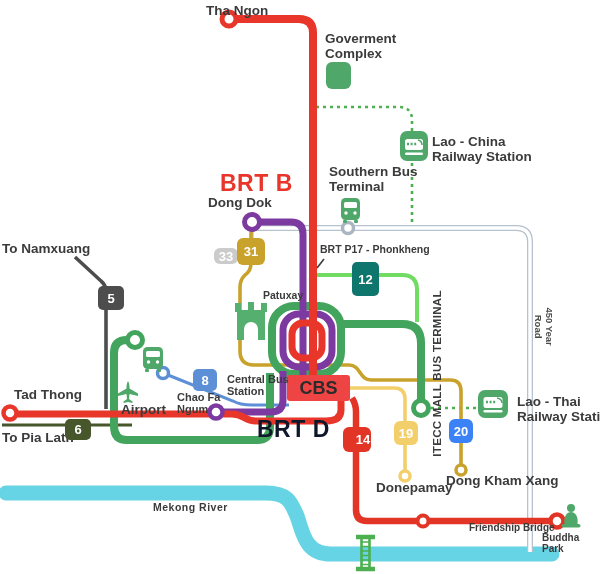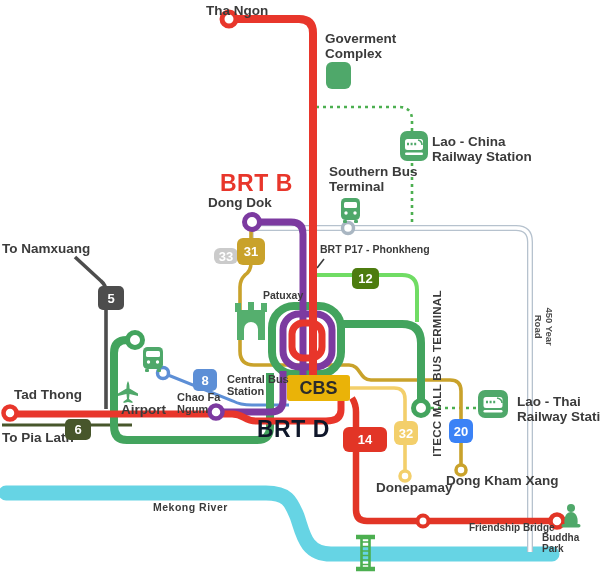--- a/index.html
+++ b/index.html
@@ -6,21 +6,21 @@
   #stage{position:relative;width:600px;height:574px;background:#ffffff;overflow:hidden;
          font-family:"Liberation Sans","DejaVu Sans",sans-serif;}
   #rails{position:absolute;left:0;top:0;}
   .lbl{position:absolute;font-weight:700;color:#3B3B3B;line-height:1.12;font-size:13.5px;}
   .sm{font-size:11px;}
   .tiny{font-size:10.5px;font-weight:800;margin-left:32px;}
   .route-name{font-size:23px;font-weight:800;letter-spacing:.5px;}
   .badge{position:absolute;display:flex;align-items:center;justify-content:center;
          color:#fff;font-weight:700;font-size:13px;border-radius:6px;}
   .vert{position:absolute;text-align:center;}
-  #cbs-box{position:absolute;left:287px;top:375px;width:63px;height:26px;background:#eab308;
+  #cbs-box{position:absolute;left:287px;top:375px;width:63px;height:26px;background:#ef4444;
            border-radius:3px;display:flex;align-items:center;justify-content:center;
            font-size:18px;font-weight:700;color:#2b2b2b;}
 </style>
 </head>
 <body>
 
 <div id="stage">
 
   <svg id="rails" width="600" height="574" viewBox="0 0 600 574">
 
@@ -164,20 +164,20 @@
   <div class="lbl vert" style="left:352px;top:367px;width:170px;font-size:11.5px;font-weight:800;transform:rotate(-90deg);letter-spacing:.3px;">ITECC MALL BUS TERMINAL</div>
   <div class="lbl vert" style="left:511px;top:316px;width:64px;font-size:9.5px;font-weight:600;color:#4a4a4a;transform:rotate(90deg);">450 Year Road</div>
 
   <div class="lbl route-name" style="left:220px;top:171px;color:#E8362B;">BRT B</div>
   <div class="lbl route-name" style="left:257px;top:417px;color:#0f172a;">BRT D</div>
   <div class="lbl" style="left:320px;top:244px;font-size:10.5px;font-weight:800;">BRT P17 - Phonkheng</div>
 
   <div class="badge" style="left:98px;top:286px;width:26px;height:24px;background:#4D4D4D;border-radius:5px;">5</div>
   <div class="badge" style="left:214px;top:248px;width:24px;height:16px;background:#CBCBCB;">33</div>
   <div class="badge" style="left:237px;top:238px;width:28px;height:27px;background:#C9A22B;">31</div>
-  <div class="badge" style="left:352px;top:268px;width:27px;height:21px;background:#4d7c0f;border-radius:5px;">12</div>
+  <div class="badge" style="left:352px;top:262px;width:27px;height:34px;background:#0f766e;border-radius:5px;">12</div>
   <div class="badge" style="left:193px;top:369px;width:24px;height:22px;background:#5D8FD6;border-radius:5px;">8</div>
   <div class="badge" style="left:65px;top:419px;width:26px;height:21px;background:#47562B;border-radius:5px;">6</div>
-  <div class="badge" style="left:343px;top:427px;width:44px;height:25px;background:#E23526;">14</div>
-  <div class="badge" style="left:394px;top:421px;width:24px;height:24px;background:#F3CF6B;">32</div>
+  <div class="badge" style="left:343px;top:427px;width:16px;height:25px;background:#E23526;padding-left:12px;">14</div>
+  <div class="badge" style="left:394px;top:421px;width:24px;height:24px;background:#F3CF6B;">19</div>
   <div class="badge" style="left:449px;top:419px;width:24px;height:24px;background:#3b82f6;">20</div>
 
 </div>
 
 </body></html>

